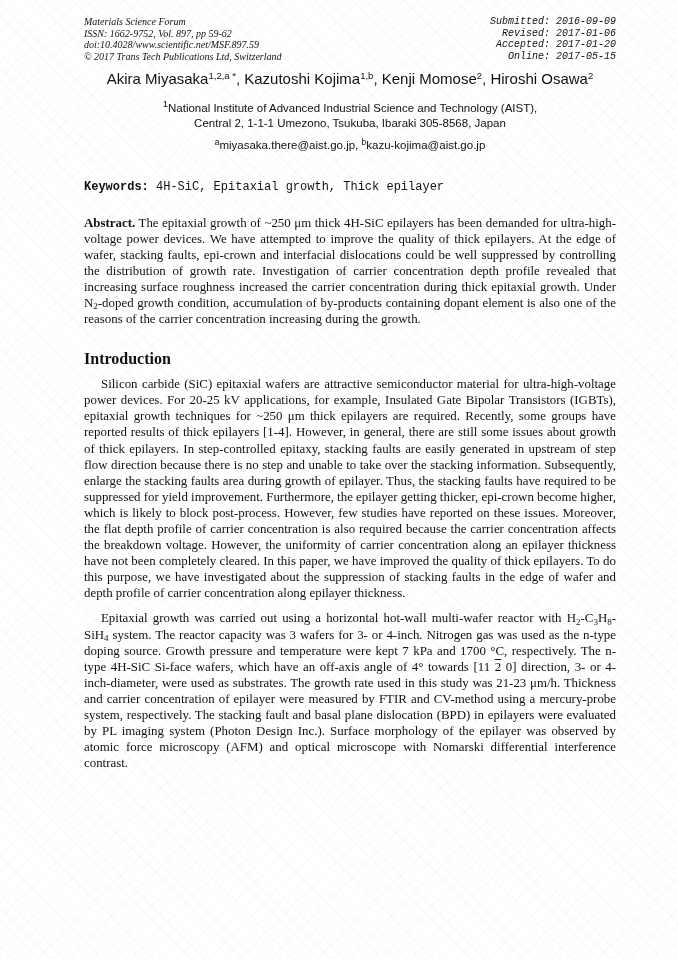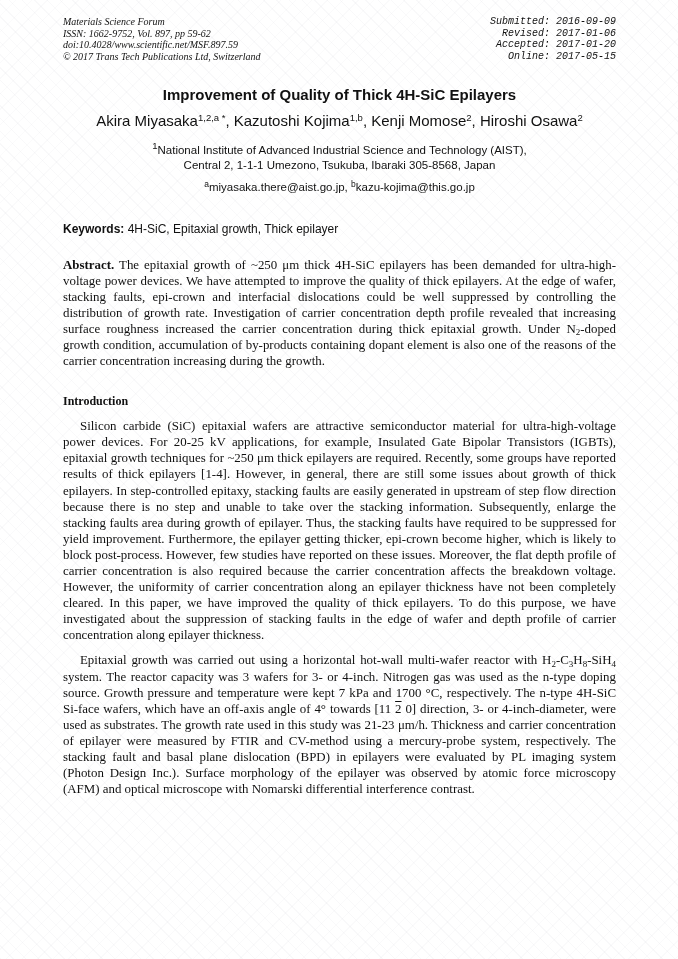--- a/index.html
+++ b/index.html
@@ -16,21 +16,21 @@
   .watermark {
     position: absolute;
     inset: 0;
     pointer-events: none;
     background-image:
       repeating-linear-gradient(45deg, rgba(165,165,180,0.07) 0 1px, transparent 1px 9px),
       repeating-linear-gradient(135deg, rgba(165,165,180,0.05) 0 1px, transparent 1px 11px);
   }
   .content {
     position: relative;
-    padding: 16px 62px 0 63px;
+    padding: 16px 62px 0 84px;
   }
   .hdr {
     display: flex;
     justify-content: space-between;
     font-style: italic;
     font-size: 10px;
     line-height: 11.5px;
     font-family: "Liberation Serif", serif;
   }
   .hdr-right { text-align: right; font-family: Liberation Mono, monospace; }
@@ -68,37 +68,37 @@
   .emails {
     margin: 8px 0 0 0;
     text-align: center;
     font-family: "Liberation Sans", sans-serif;
     font-size: 11.5px;
     line-height: 14.5px;
   }
   .emails sup { font-size: 8.5px; top: -4px; }
   .keywords {
     margin: 27px 0 0 0;
-    font-family: Liberation Sans, sans-serif;
+    font-family: Liberation Mono, monospace;
     font-size: 12px;
     line-height: 15px;
   }
   .keywords .kw-label { font-weight: bold; }
   .body-p {
     margin: 0;
     font-size: 12.9px;
     line-height: 16.1px;
     text-align: justify;
     text-justify: inter-word;
   }
   .abstract { margin-top: 20px; }
   .section-heading {
     margin: 24px 0 0 0;
     font-family: "Liberation Serif", serif;
-    font-size: 12px;
+    font-size: 16px;
     font-weight: bold;
     line-height: 16px;
   }
   .after-heading { margin-top: 9px; }
   .indent { text-indent: 17px; }
   .body-p sub {
     font-size: 9px;
     line-height: 0;
     position: relative;
     top: 2.5px;
@@ -122,33 +122,32 @@
         <div>© 2017 Trans Tech Publications Ltd, Switzerland</div>
       </div>
       <div class="hdr-right">
         <div>Submitted: 2016-09-09</div>
         <div>Revised: 2017-01-06</div>
         <div>Accepted: 2017-01-20</div>
         <div>Online: 2017-05-15</div>
       </div>
     </div>
 
-    <h1 class="title">Improvement of Quality of Thick 4H-SiC Epilayers</h1>
 
     <div class="authors">
       <div><span>Akira Miyasaka</span><sup>1,2,a *</sup><span>, </span><span>Kazutoshi Kojima</span><sup>1,b</sup><span>, </span><span>Kenji Momose</span><sup>2</sup><span>, </span><span>Hiroshi Osawa</span><sup>2</sup></div>
     </div>
 
     <div class="affil">
       <div><sup>1</sup><span>National Institute of Advanced Industrial Science and Technology (AIST),</span></div>
       <div>Central 2, 1-1-1 Umezono, Tsukuba, Ibaraki 305-8568, Japan</div>
     </div>
 
 
-    <div class="emails"><sup>a</sup><span>miyasaka.there@aist.go.jp</span><span>, </span><sup>b</sup><span>kazu-kojima@this.go.jp</span></div>
+    <div class="emails"><sup>a</sup><span>miyasaka.there@aist.go.jp</span><span>, </span><sup>b</sup><span>kazu-kojima@aist.go.jp</span></div>
 
     <p class="keywords"><span class="kw-label">Keywords:</span><span> 4H-SiC, Epitaxial growth, Thick epilayer</span></p>
 
     <p class="body-p abstract"><span class="abs-label">Abstract.</span><span> The epitaxial growth of ~250 μm thick 4H-SiC epilayers has been demanded for ultra-high-voltage power devices. We have attempted to improve the quality of thick epilayers. At the edge of wafer, stacking faults, epi-crown and interfacial dislocations could be well suppressed by controlling the distribution of growth rate. Investigation of carrier concentration depth profile revealed that increasing surface roughness increased the carrier concentration during thick epitaxial growth. Under N</span><sub>2</sub><span>-doped growth condition, accumulation of by-products containing dopant element is also one of the reasons of the carrier concentration increasing during the growth.</span></p>
 
     <h2 class="section-heading">Introduction</h2>
     <p class="body-p after-heading indent">Silicon carbide (SiC) epitaxial wafers are attractive semiconductor material for ultra-high-voltage power devices. For 20-25 kV applications, for example, Insulated Gate Bipolar Transistors (IGBTs), epitaxial growth techniques for ~250 μm thick epilayers are required. Recently, some groups have reported results of thick epilayers [1-4]. However, in general, there are still some issues about growth of thick epilayers. In step-controlled epitaxy, stacking faults are easily generated in upstream of step flow direction because there is no step and unable to take over the stacking information. Subsequently, enlarge the stacking faults area during growth of epilayer. Thus, the stacking faults have required to be suppressed for yield improvement. Furthermore, the epilayer getting thicker, epi-crown become higher, which is likely to block post-process. However, few studies have reported on these issues. Moreover, the flat depth profile of carrier concentration is also required because the carrier concentration affects the breakdown voltage. However, the uniformity of carrier concentration along an epilayer thickness have not been completely cleared. In this paper, we have improved the quality of thick epilayers. To do this purpose, we have investigated about the suppression of stacking faults in the edge of wafer and depth profile of carrier concentration along epilayer thickness.</p>
 
     <p class="body-p after-heading indent"><span>Epitaxial growth was carried out using a horizontal hot-wall multi-wafer reactor with H</span><sub>2</sub><span>-C</span><sub>3</sub><span>H</span><sub>8</sub><span>-SiH</span><sub>4</sub><span> system. The reactor capacity was 3 wafers for 3- or 4-inch. Nitrogen gas was used as the n-type doping source. Growth pressure and temperature were kept 7 kPa and 1700 °C, respectively. The n-type 4H-SiC Si-face wafers, which have an off-axis angle of 4° towards [11 </span><span class="ovl">2</span><span> 0] direction, 3- or 4-inch-diameter, were used as substrates. The growth rate used in this study was 21-23 μm/h. Thickness and carrier concentration of epilayer were measured by FTIR and CV-method using a mercury-probe system, respectively. The stacking fault and basal plane dislocation (BPD) in epilayers were evaluated by PL imaging system (Photon Design Inc.). Surface morphology of the epilayer was observed by atomic force microscopy (AFM) and optical microscope with Nomarski differential interference contrast.</span></p>
 

